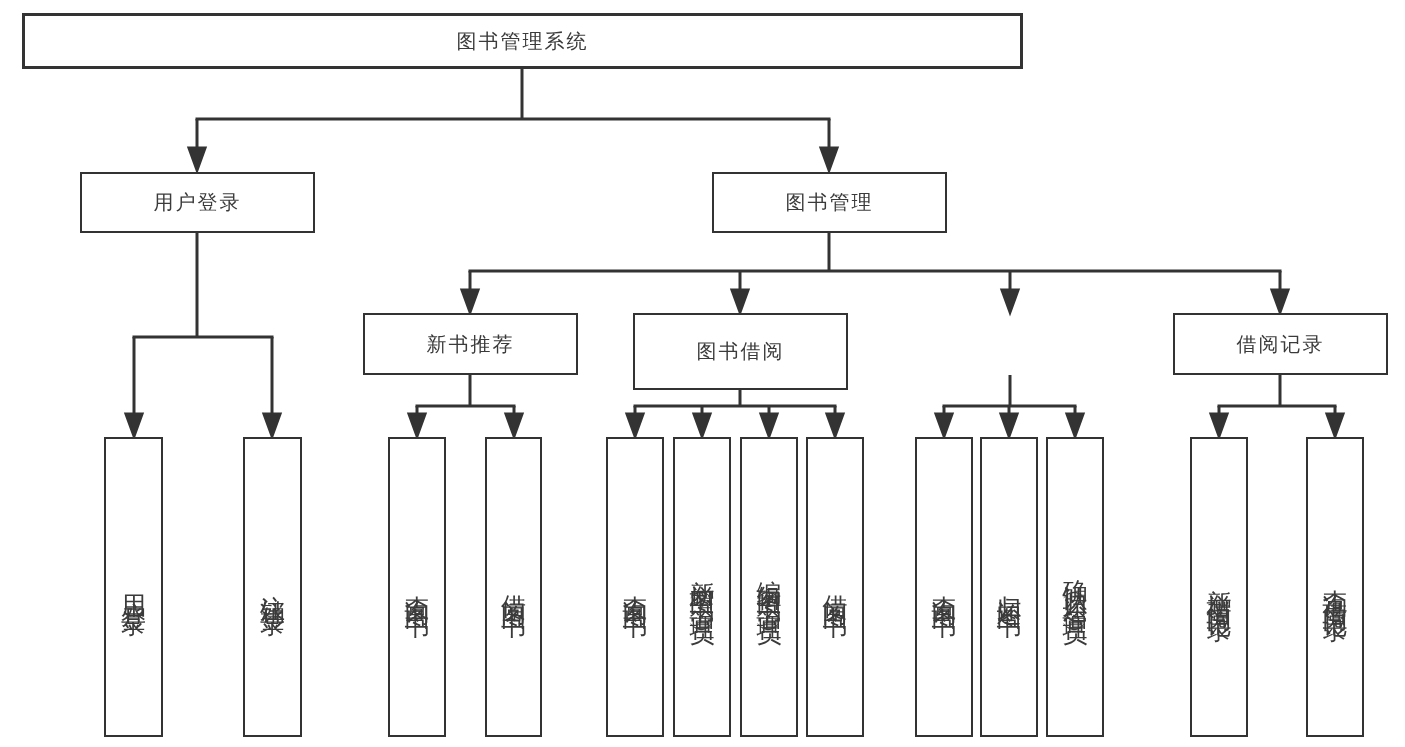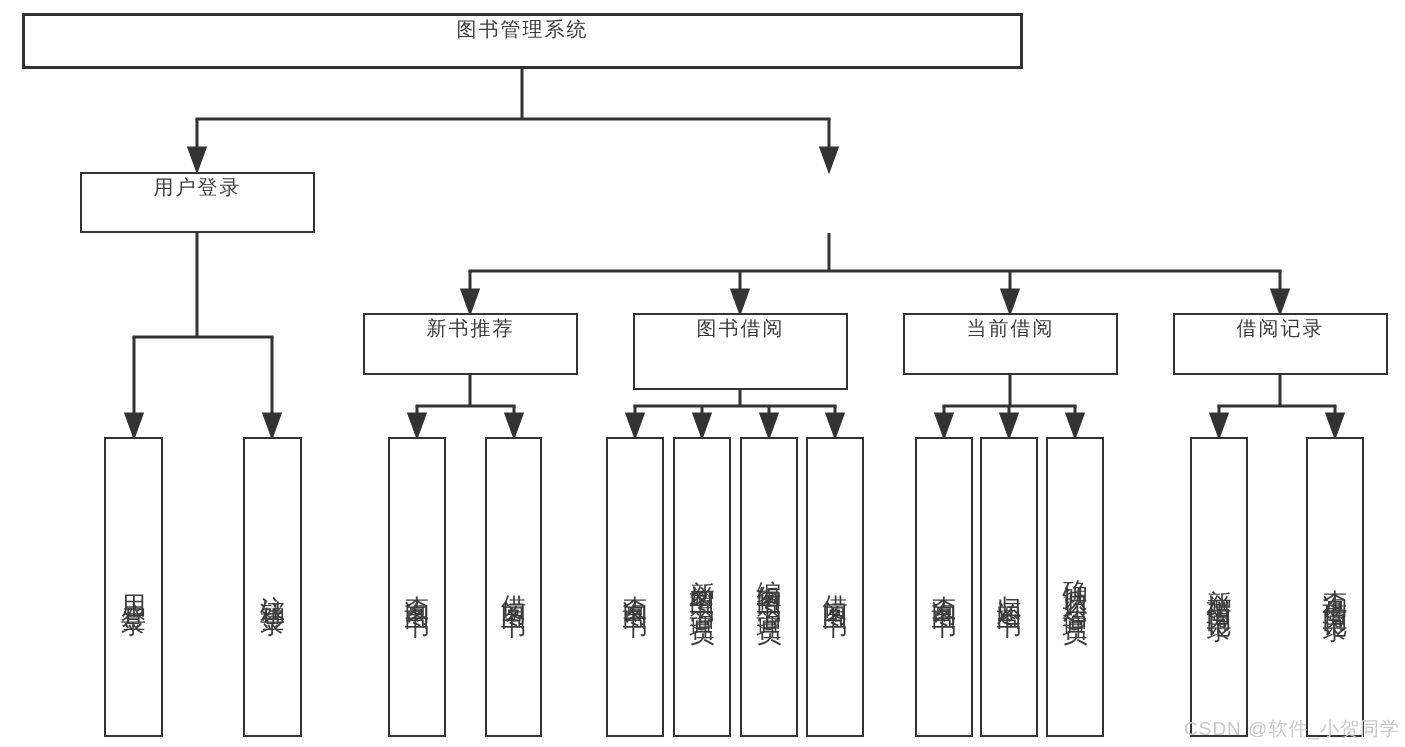--- a/index.html
+++ b/index.html
@@ -8,21 +8,21 @@
     width:1405px;height:747px;
     background:#ffffff;
     font-family:"Liberation Sans", sans-serif;
     overflow:hidden;
   }
   svg.connectors{position:absolute;left:0;top:0;width:1405px;height:747px;}
   .box{
     position:absolute;
     background:#ffffff;
     border:2px solid #333333;
-    display:flex;align-items:flex-start;justify-content:center;
+    display:flex;align-items:center;justify-content:center;
     color:#3b3b3b;
     font-size:20px;
     letter-spacing:2px;
     box-sizing:border-box;
   }
   .box.root{border-width:3px;font-size:20px;}
   .leaf{
     position:absolute;
     background:#ffffff;
     border:2px solid #333333;
@@ -113,29 +113,29 @@
     </g>
   </svg>
 
   <div class="box root" style="left:22px;top:13px;width:1001px;height:56px;">
     <span>图书管理系统</span>
   </div>
 
   <div class="box" style="left:80px;top:172px;width:235px;height:61px;">
     <span>用户登录</span>
   </div>
+  <div class="box" style="left:712px;top:172px;width:235px;height:61px;">
+    <span>图书管理</span>
+  </div>
 
   <div class="box" style="left:363px;top:313px;width:215px;height:62px;font-family:Liberation Mono, monospace;">
     <span>新书推荐</span>
   </div>
   <div class="box" style="left:633px;top:313px;width:215px;height:77px;">
     <span>图书借阅</span>
-  </div>
-  <div class="box" style="left:903px;top:313px;width:215px;height:62px;">
-    <span>当前借阅</span>
   </div>
   <div class="box" style="left:1173px;top:313px;width:215px;height:62px;">
     <span>借阅记录</span>
   </div>
 
   <div class="leaf" style="left:104px;top:437px;width:59px;height:300px;">
     <span>用户登录</span>
   </div>
   <div class="leaf" style="left:243px;top:437px;width:59px;height:300px;">
     <span>注销登录</span>
@@ -171,15 +171,14 @@
     <span>确认归还（管理员）</span>
   </div>
 
   <div class="leaf" style="left:1190px;top:437px;width:58px;height:300px;">
     <span>新增借阅记录</span>
   </div>
   <div class="leaf" style="left:1306px;top:437px;width:58px;height:300px;">
     <span>查询借阅记录</span>
   </div>
 
-  <div class="watermark">CSDN @软件_小贺同学</div>
 
 </div>
 
 </body></html>

